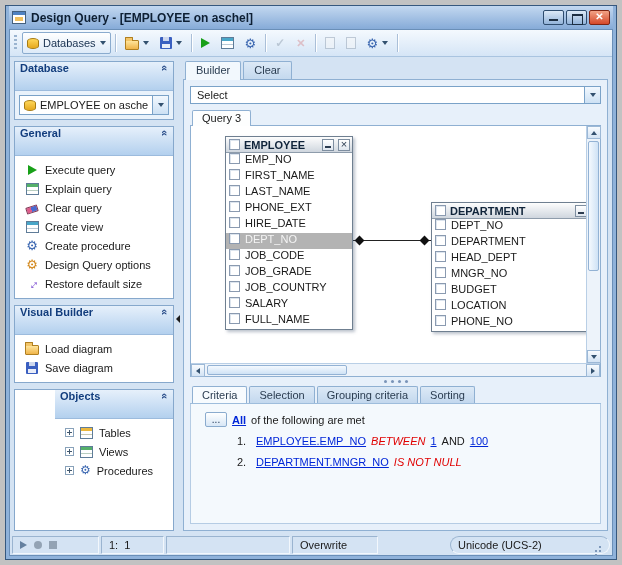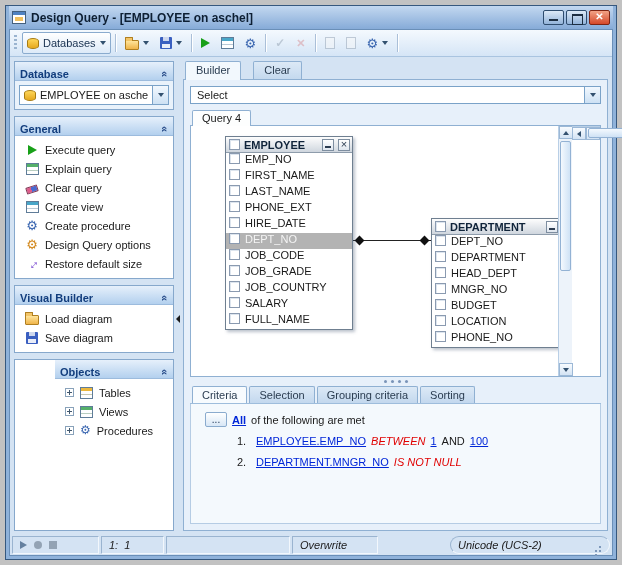--- a/index.html
+++ b/index.html
@@ -69,21 +69,21 @@
   .ico-eraser { width:12px; height:7px; background:linear-gradient(100deg,#e05b8a 45%,#4a6ad0 45%); border:1px solid #7e3050; border-radius:1px; transform:rotate(-18deg); margin-top:3px; }
   .ico-resize { width:13px; height:13px; position:relative; }
   .ico-resize::before { content:"\2194"; position:absolute; left:0; top:-1px; color:#7a4ad0; font-size:13px; transform:rotate(-45deg); display:inline-block; }
 
   
   .content { flex:1; min-height:0; display:flex; padding:4px 4px 4px 4px; }
 
   
   .sidebar { width:160px; flex:0 0 auto; display:flex; flex-direction:column; gap:6px; }
   .side-group { border:1px solid #86a8cc; background:#fff; }
-  .side-head { height:19px; display:flex; align-items:flex-end; padding:0 5px;
+  .side-head { height:29px; display:flex; align-items:flex-start; padding:0 5px;
                background:linear-gradient(#e6f0fb,#b3d0ee); border-bottom:1px solid #9cbbdd;
                color:#123d7d; font-weight:bold; cursor:pointer; }
   .side-head .hd-label { flex:1; }
   .chev { display:inline-block; transform:rotate(90deg); color:#2a4e8a; font-size:11px; font-weight:bold; }
   .chev::before { content:"\00AB"; }
   .side-db-body { padding:4px; background:#e9f2fb; }
   .combo { height:20px; background:#fff; border:1px solid #7aa2c8; display:flex; align-items:center; gap:4px; padding-left:4px; cursor:pointer; }
   .combo-text { flex:1; white-space:nowrap; overflow:hidden; }
   .combo-btn { width:16px; height:100%; flex:0 0 auto; display:flex; align-items:center; justify-content:center;
                background:linear-gradient(#f2f8fe,#cde1f4); border-left:1px solid #7aa2c8; }
@@ -95,33 +95,33 @@
   .tree-plus::before { content:""; position:absolute; left:1px; right:1px; top:3px; height:1px; background:#41576d; }
   .tree-plus::after { content:""; position:absolute; top:1px; bottom:1px; left:3px; width:1px; background:#41576d; }
 
   
   .vsplit { width:9px; flex:0 0 auto; position:relative; cursor:col-resize; }
   .vsplit .split-arrow { position:absolute; top:54%; left:2px; width:0; height:0;
         border-right:4px solid #1c1c1c; border-top:4px solid transparent; border-bottom:4px solid transparent; }
 
   
   .main { flex:1; min-width:0; display:flex; flex-direction:column; }
-  .tabstrip { height:19px; display:flex; gap:12px; padding-left:2px; flex:0 0 auto; }
+  .tabstrip { height:19px; display:flex; gap:2px; padding-left:2px; flex:0 0 auto; }
   .tab { padding:2px 10px 0 10px; border:1px solid #8fb0d2; border-bottom:none; border-radius:2px 2px 0 0;
          background:linear-gradient(#dcE9f6,#c3d8ee); color:#2a3c50; cursor:pointer; }
   .tab.active { background:#f2f8fd; font-weight:normal; position:relative; z-index:2; }
   .panel { flex:1; min-height:0; border:1px solid #8fb0d2; background:#e7f0fa; padding:6px; display:flex; flex-direction:column; margin-top:-1px; }
 
   .select-combo { height:18px; flex:0 0 auto; background:#fff; border:1px solid #7aa2c8; display:flex; align-items:center; padding-left:6px; cursor:pointer; }
   .select-combo .combo-btn { height:16px; }
 
   .query-tabs { height:16px; margin-top:6px; flex:0 0 auto; display:flex; padding-left:2px; }
   .qtab { padding:1px 9px 0 9px; border:1px solid #8fb0d2; border-bottom:none; border-radius:2px 2px 0 0; background:#fdfefe; cursor:pointer; position:relative; z-index:2; }
 
-  .canvas-container { flex:0 0 auto; height:252px; border:1px solid #8fb0d2; background:#fff; display:flex; flex-direction:row; margin-top:-1px; }
+  .canvas-container { flex:0 0 auto; height:252px; border:1px solid #8fb0d2; background:#fff; display:flex; flex-direction:column; margin-top:-1px; }
   .canvas-row { flex:1; min-height:0; display:flex; }
   .canvas { flex:1; position:relative; overflow:hidden; background:#fff; }
 
   
   .vscroll { width:14px; flex:0 0 auto; background:#edf3fa; border-left:1px solid #b9cfe6; display:flex; flex-direction:column; }
   .hscroll { height:13px; flex:0 0 auto; background:#edf3fa; border-top:1px solid #b9cfe6; display:flex; }
   .sbtn { width:14px; height:13px; flex:0 0 auto; background:linear-gradient(#f8fbfe,#d3e3f4); border:1px solid #9cb8d6; display:flex; align-items:center; justify-content:center; cursor:pointer; }
   .vtrack { flex:1; position:relative; }
   .vthumb { position:absolute; left:1px; right:1px; top:2px; height:130px; background:linear-gradient(90deg,#f4f9fe,#cfe2f5); border:1px solid #93b2d4; border-radius:2px; cursor:pointer; }
   .htrack { flex:1; position:relative; }
@@ -161,21 +161,21 @@
   .ellipsis-btn { width:22px; height:15px; border:1px solid #8aabce; border-radius:2px; background:linear-gradient(#ffffff,#d8e7f6);
                   font-family:inherit; font-size:10px; line-height:8px; cursor:pointer; color:#17304f; }
   .lnk { color:#0026d8; text-decoration:underline; cursor:pointer; }
   .lnk.bold { font-weight:bold; }
   .op-red { color:#e00000;font-style:italic; }
   .crit-row { display:flex; align-items:center; gap:5px; margin:0 0 9px 32px; }
   .crit-num { min-width:14px; }
 
   
   .statusbar { height:20px; flex:0 0 auto; display:flex; gap:2px; align-items:stretch; padding:1px 2px; background:#d4e3f3; }
-  .seg { border:1px solid; border-color:#9ab4d0 #f2f7fc #f2f7fc #9ab4d0; display:flex; align-items:center; gap:7px; padding:0 7px; white-space:pre;font-style:italic; }
+  .seg { border:1px solid; border-color:#9ab4d0 #f2f7fc #f2f7fc #9ab4d0; display:flex; align-items:center; gap:7px; padding:0 7px; white-space:pre; }
   .seg.flex { flex:1; }
   .sb-play { width:0; height:0; border-left:7px solid #64809f; border-top:4px solid transparent; border-bottom:4px solid transparent; }
   .sb-rec { width:8px; height:8px; border-radius:50%; background:#93a3b4; }
   .sb-stop { width:8px; height:8px; background:#93a3b4; }
   .gripdot { position:relative; width:10px; height:10px; align-self:flex-end; margin-left:auto; }
   .gripdot::before { content:""; position:absolute; right:1px; bottom:1px; width:2px; height:2px; background:#7d98ba;
                      box-shadow:-4px 4px 0 0 #7d98ba, 0 -4px 0 0 #7d98ba, -4px 0 0 0 #7d98ba, 0 0 0 0 #7d98ba, -8px 8px 0 0 transparent; }
 </style>
 </head>
 <body>
@@ -372,21 +372,21 @@
           <div class="panel">
 
             <div class="select-combo">
               <span class="combo-text">Select</span>
               <span class="combo-btn">
                   <span class="caret"></span>
                 </span>
             </div>
 
             <div class="query-tabs">
-              <span class="qtab">Query 4</span>
+              <span class="qtab">Query 3</span>
             </div>
 
             <div class="canvas-container">
               <div class="canvas-row">
                 <div class="canvas">
 
                   <div class="join-line" style="left:162px; top:114px; width:78px;"></div>
                   <div class="join-diamond" style="left:165px; top:111px;"></div>
                   <div class="join-diamond" style="left:230px; top:111px;"></div>
 
@@ -438,21 +438,21 @@
                           <span class="cb"></span>
                           <span class="tcol">SALARY</span>
                         </div>
                       <div class="trow">
                           <span class="cb"></span>
                           <span class="tcol">FULL_NAME</span>
                         </div>
                     </div>
                   </div>
 
-                  <div class="twin" style="left:240px; top:92px; width:146px;">
+                  <div class="twin" style="left:240px; top:76px; width:175px;">
                     <div class="twin-head">
                       <span class="cb"></span>
                       <span class="twin-title">DEPARTMENT</span>
                       <span class="twin-btn minb"></span>
                       <span class="twin-btn clsb"></span>
                     </div>
                     <div class="twin-body">
                       <div class="trow">
                           <span class="cb"></span>
                           <span class="tcol">DEPT_NO</span>

